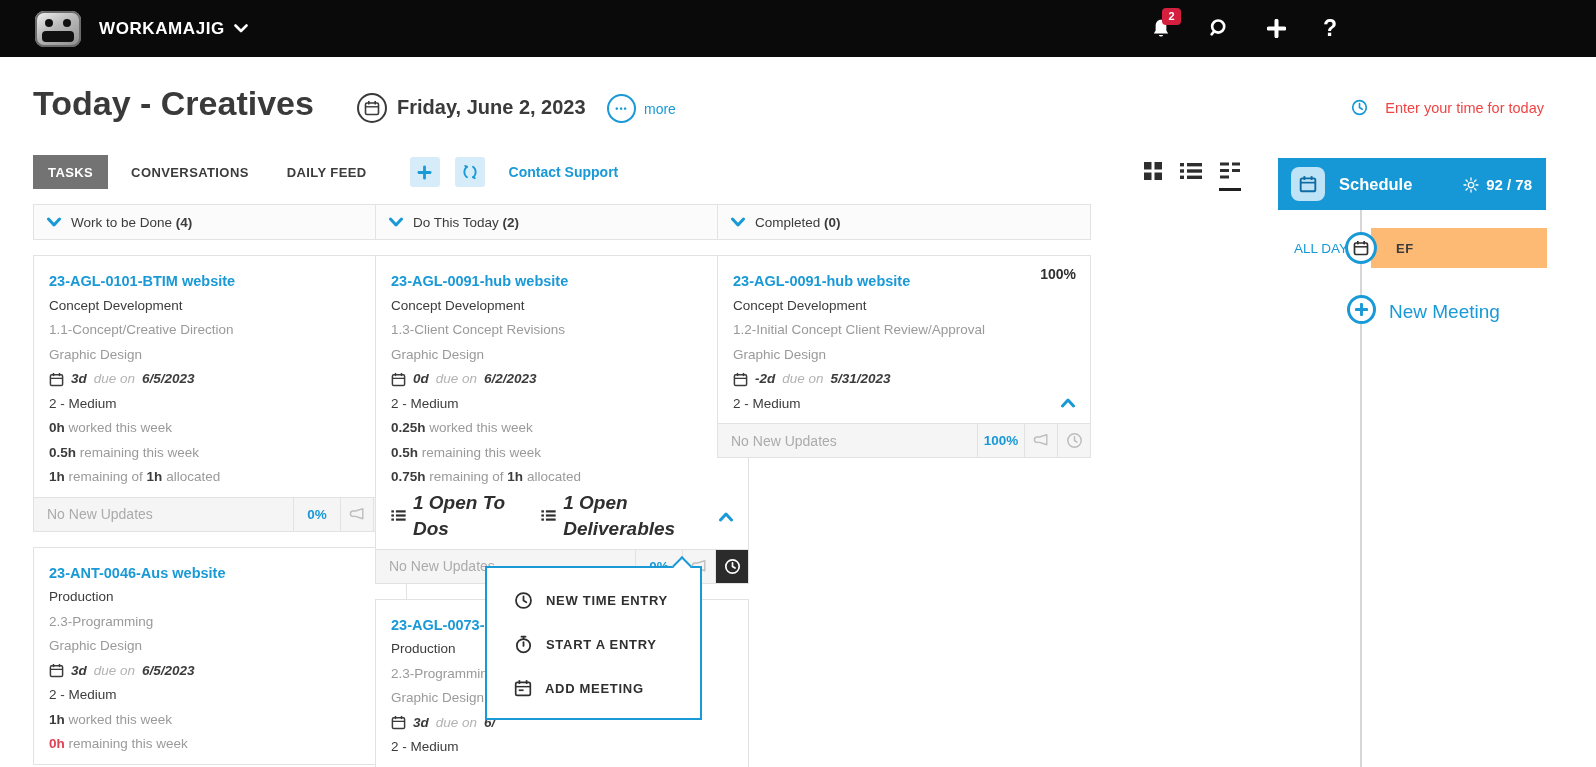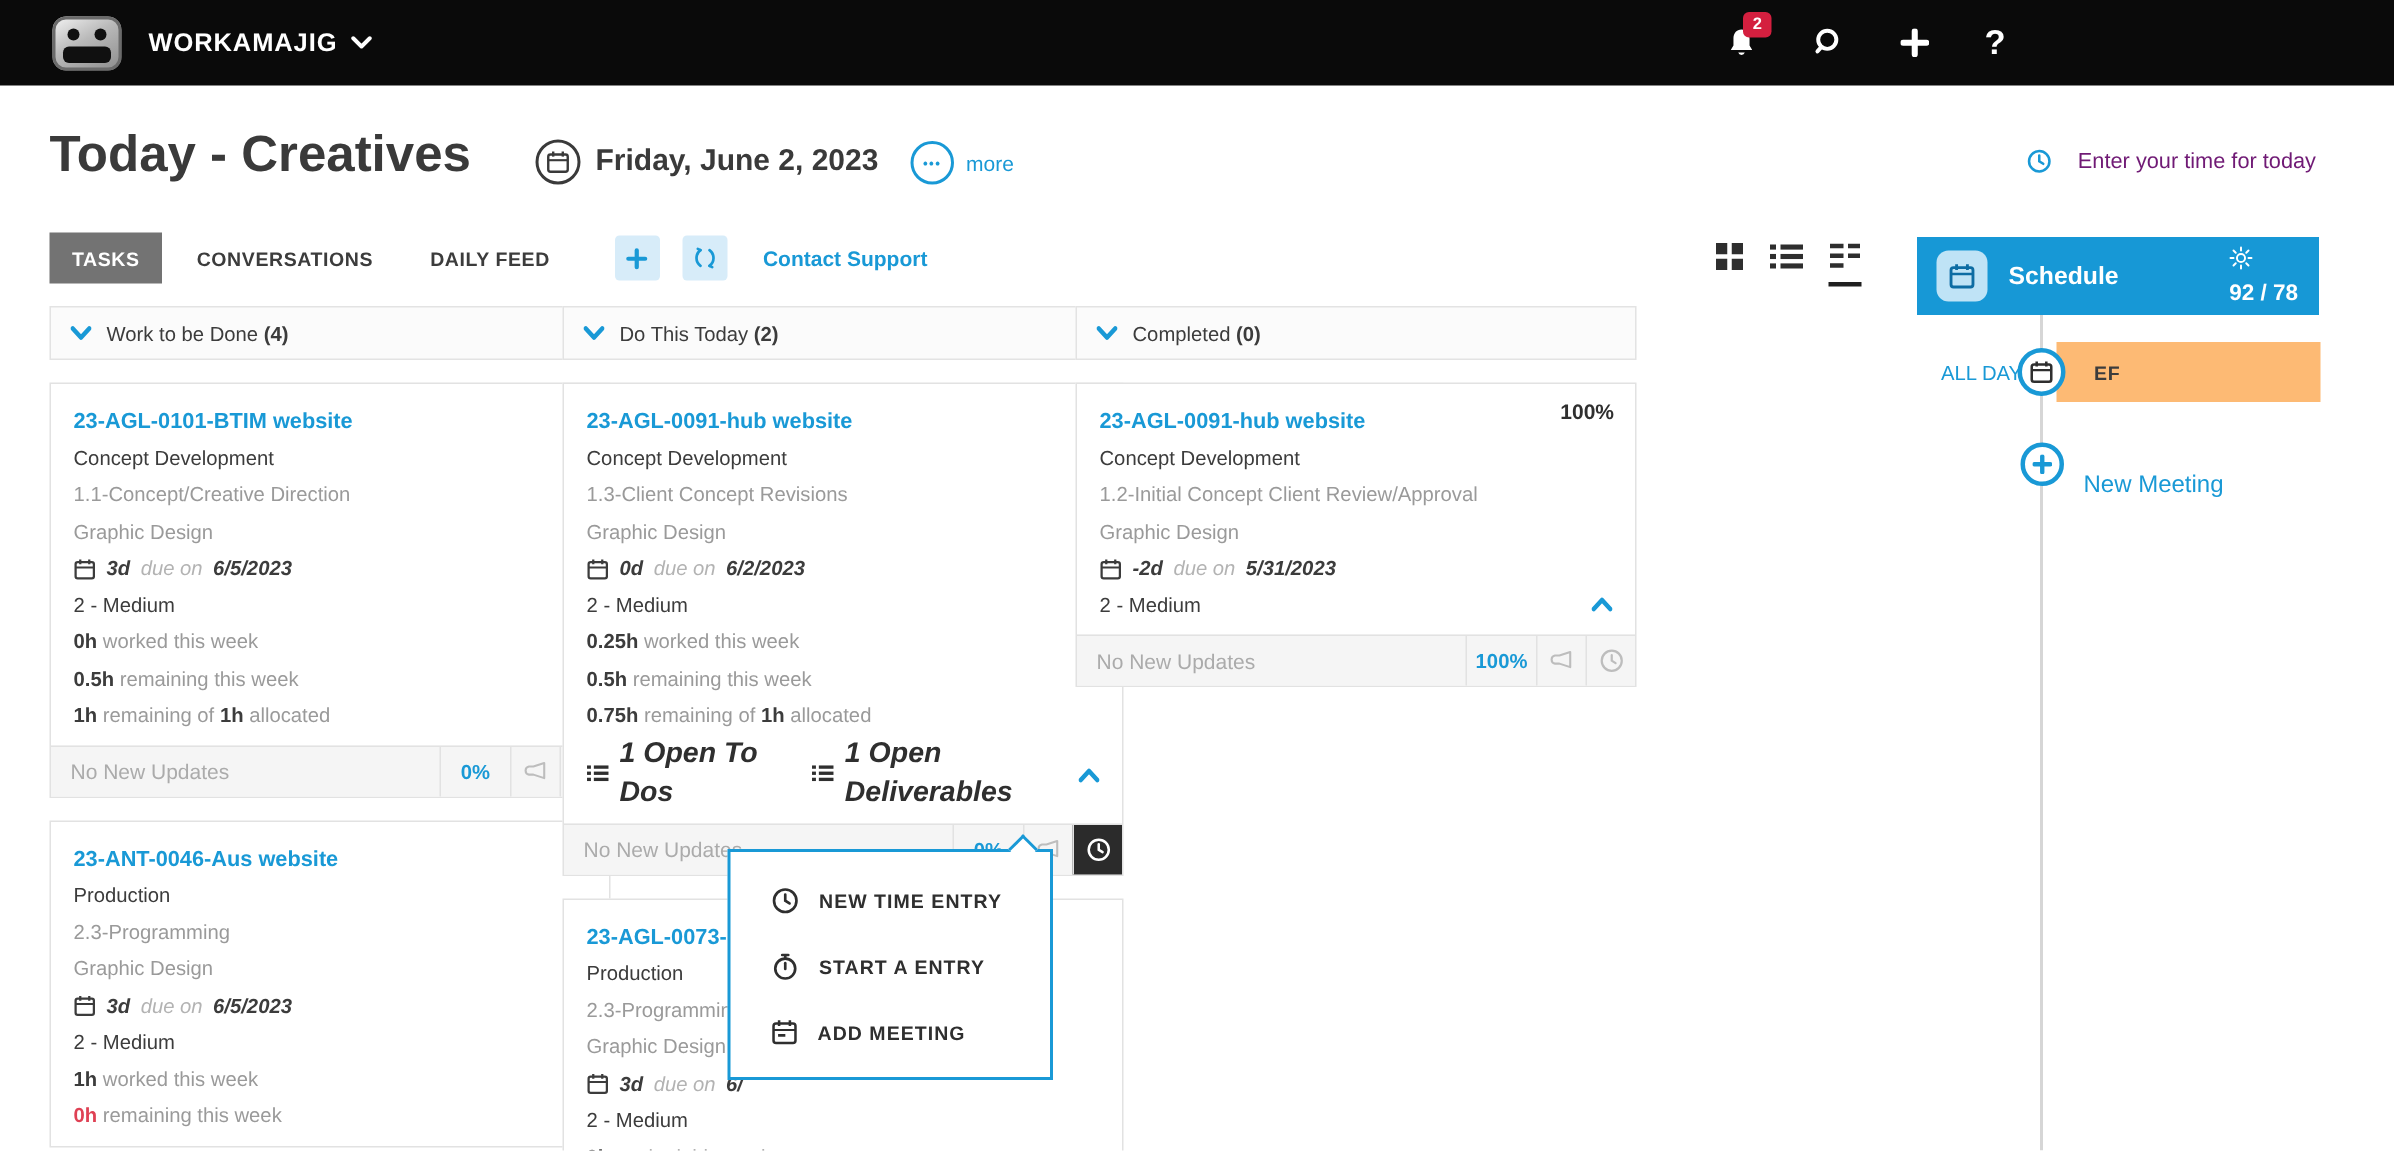--- a/index.html
+++ b/index.html
@@ -46,21 +46,21 @@
   .date-text { position: absolute; left: 397px; top: 96px; font-size: 20px; font-weight: bold; color: #3a3a3a; }
   .more-btn {
     position: absolute; left: 607px; top: 94px; width: 29px; height: 29px;
     border: 2px solid #1999d6; border-radius: 50%; color: #1999d6;
     display: flex; align-items: center; justify-content: center; cursor: pointer;
     font-size: 9px; letter-spacing: 1px; font-weight: bold;
   }
   .more-label { position: absolute; left: 644px; top: 101px; color: #1999d6; font-size: 14px; cursor: pointer; }
   .enter-time {
     position: absolute; right: 52px; top: 99px; display: flex; align-items: center; gap: 17px;
-    color: #701a75; font-size: 14.5px; cursor: pointer;
+    color: #ef4444; font-size: 14.5px; cursor: pointer;
   }
 
   
   .toolbar { position: absolute; left: 33px; top: 155px; display: flex; align-items: center; }
   .tab {
     height: 34px; padding: 0 15px; display: flex; align-items: center;
     font-size: 13px; font-weight: bold; letter-spacing: .4px; color: #3c3c3c; cursor: pointer;
   }
   .tab.active { background: #737373; color: #fff; }
   .tab + .tab { margin-left: 8px; }
@@ -129,39 +129,39 @@
   
   .sched-head {
     position: absolute; left: 1278px; top: 158px; width: 268px; height: 52px;
     background: #1798d6; display: flex; align-items: center; cursor: pointer;
   }
   .sched-cal-btn {
     width: 34px; height: 34px; margin-left: 13px; background: #bfe3f6; border-radius: 8px;
     display: flex; align-items: center; justify-content: center; color: #0d6ca3;
   }
   .sched-title { margin-left: 14px; color: #fff; font-weight: bold; font-size: 16.5px; }
-  .sched-score { margin-left: auto; margin-right: 14px; display: flex; align-items: flex-start; gap: 7px; color: #fff; font-weight: bold; font-size: 15px; flex-direction: column; }
+  .sched-score { margin-left: auto; margin-right: 14px; display: flex; align-items: flex-end; gap: 7px; color: #fff; font-weight: bold; font-size: 15px; }
   .timeline { position: absolute; left: 1360px; top: 210px; bottom: 0; width: 2px; background: #d6d6d6; }
   .allday-block {
     position: absolute; left: 1371px; top: 228px; width: 176px; height: 40px; background: #fdba74;
     display: flex; align-items: center; padding-left: 25px;
     font-size: 13px; font-weight: bold; letter-spacing: .5px; color: #3c3c3c; cursor: pointer;
   }
   .allday-label { position: absolute; left: 1294px; top: 241px; color: #1999d6; font-size: 13.5px; }
   .allday-icon {
     position: absolute; left: 1345px; top: 232px; width: 32px; height: 32px; background: #fff;
     border: 3px solid #1999d6; border-radius: 50%; color: #2f2f2f;
     display: flex; align-items: center; justify-content: center;
   }
   .nm-icon {
     position: absolute; left: 1347px; top: 295px; width: 29px; height: 29px; background: #fff;
     border: 3px solid #1999d6; border-radius: 50%; color: #1999d6;
     display: flex; align-items: center; justify-content: center; cursor: pointer;
   }
-  .nm-label { position: absolute; left: 1389px; top: 315px; color: #1999d6; font-size: 16px; cursor: pointer; }
+  .nm-label { position: absolute; left: 1389px; top: 301px; color: #1999d6; font-size: 19px; cursor: pointer; }
 </style>
 </head>
 <body>
 
 <div class="topbar">
   <div class="logo">
     <span class="eye l"></span>
     <span class="eye r"></span>
     <span class="mouth"></span>
   </div>

